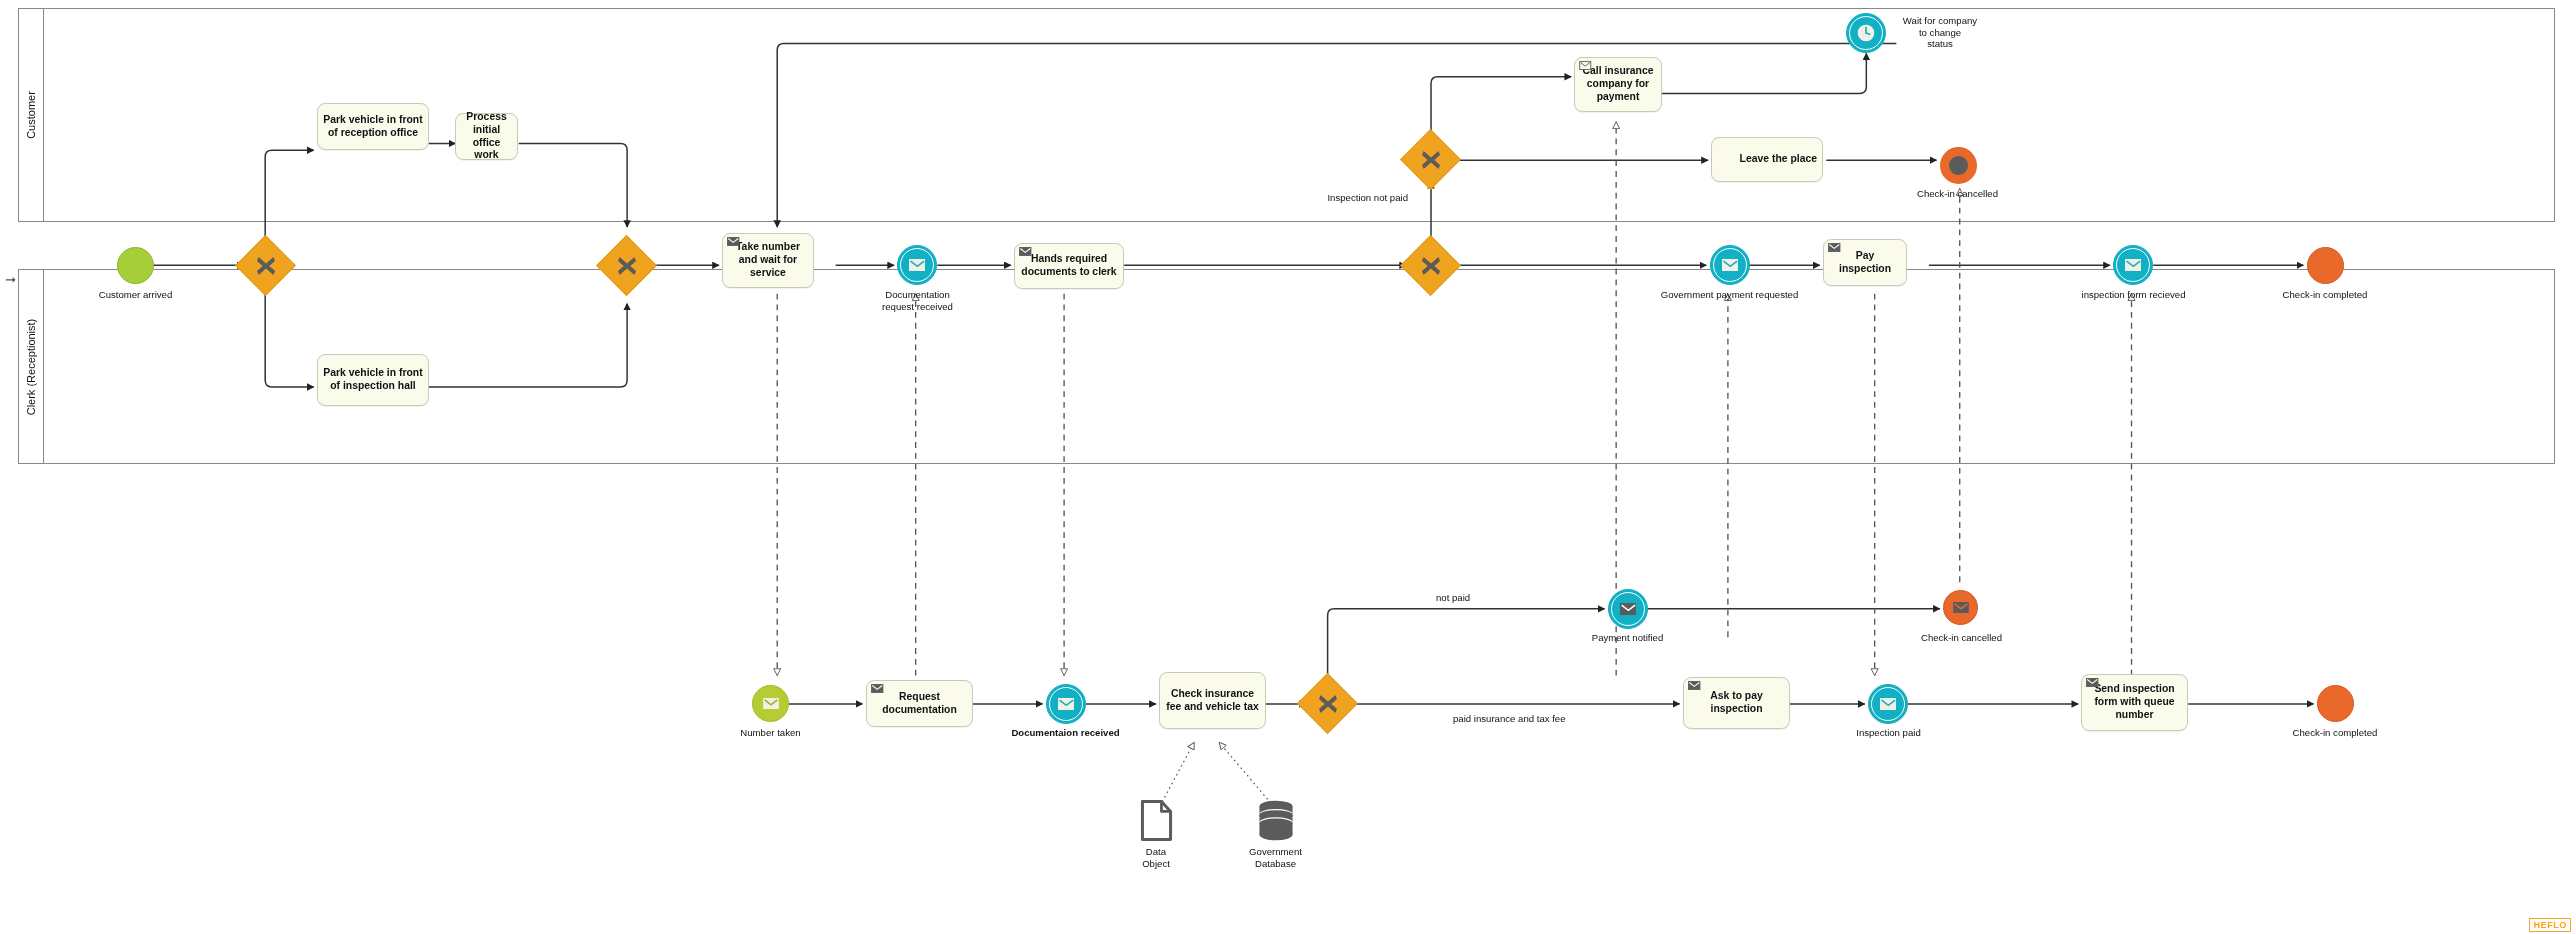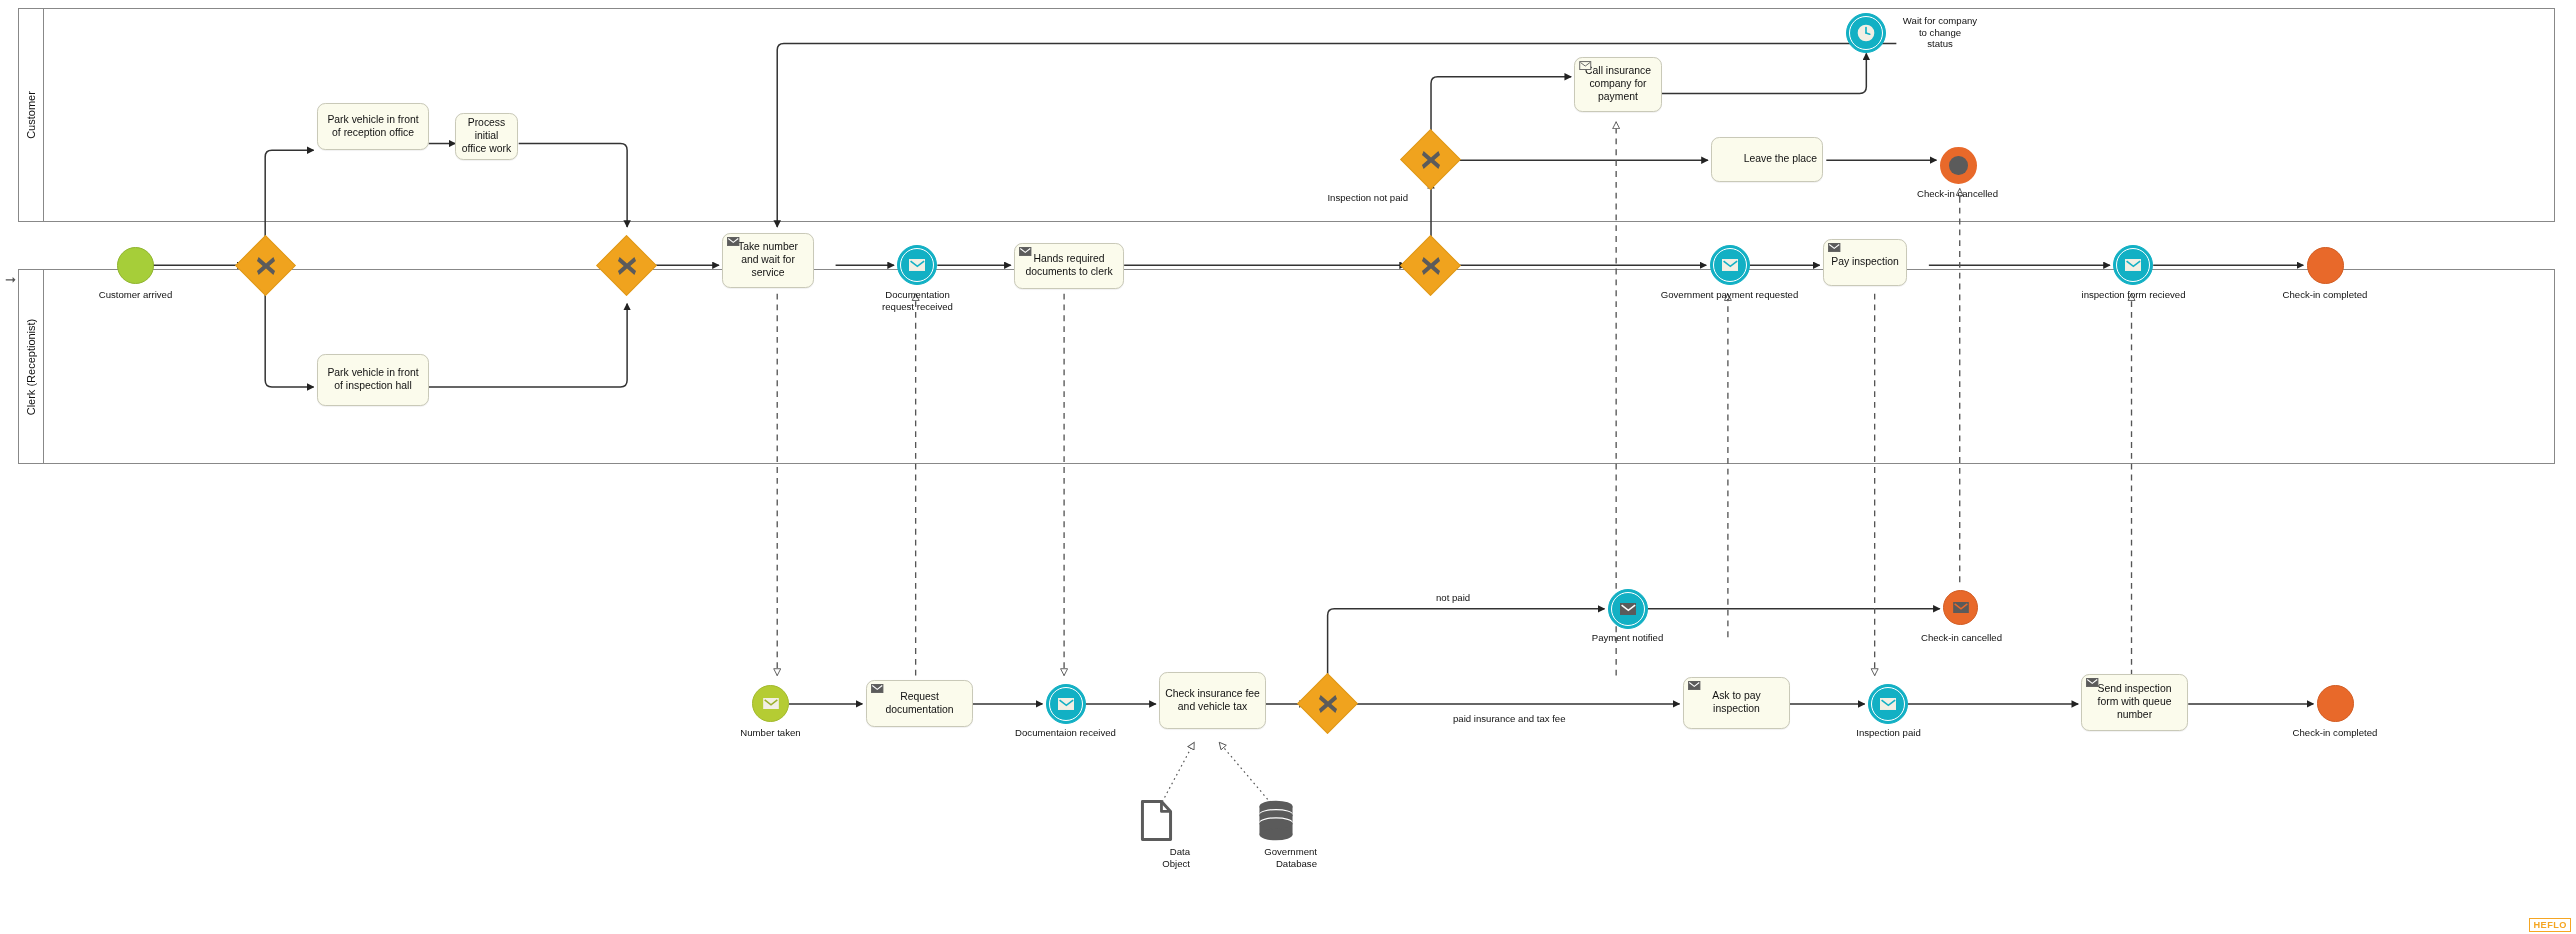--- a/index.html
+++ b/index.html
@@ -60,21 +60,21 @@
     display: flex;
     align-items: center;
     justify-content: center;
     text-align: center;
     font-size: 10.4px;
     line-height: 1.22;
     color: #111111;
     padding: 1.7px 5px;
     box-shadow: 0 0.8px 0.8px rgba(0,0,0,0.06);
   }
-  .task .txt { display: block; width: 100%; }
+  .task .txt { display: block; width: 100%; font-weight: bold; }
   .task-msg-icon {
     position: absolute;
     left: 4.2px;
     top: 3.3px;
     width: 12.5px;
     height: 9.2px;
   }
 
   
   .event {
@@ -170,21 +170,21 @@
     font-size: 9.6px;
     color: #111111;
     white-space: nowrap;
     text-align: right;
   }
 
   
   .artifact { position: absolute; }
   .artifact-label {
     position: absolute;
-    text-align: right;
+    text-align: center;
     font-size: 9.6px;
     line-height: 1.22;
     color: #111111;
     white-space: pre-line;
   }
 
   
   .flows {
     position: absolute;
     left: 0; top: 0;
@@ -485,21 +485,21 @@
   </div>
 
   <div class="event ev-inter-msg" style="left:1046px; top:684px; width:40px; height:40px;">
     <div class="inner">
       <svg width="16.7" height="12.5" viewBox="0 0 16 12">
         <rect x="0.6" y="0.6" width="14.8" height="10.8" fill="#f2efe4" stroke="#f2efe4" stroke-width="1.2"></rect>
         <path d="M1.5,2 L8,7 L14.5,2" fill="none" stroke="#12b0c4" stroke-width="1.6"></path>
       </svg>
     </div>
   </div>
-  <div class="ev-label" style="left:994px; top:727px; width:143px;">Documentaion received</div>
+  <div class="ev-label" style="left:994px; top:727px; width:143px;font-weight:bold;">Documentaion received</div>
 
   <div class="task" style="left:1159px; top:672px; width:107px; height:57px;">
     <span class="txt">Check insurance fee and vehicle tax</span>
   </div>
 
   <div class="artifact" style="left:1139px; top:799px; width:35px; height:43px;">
     <svg width="35" height="43" viewBox="0 0 42 52">
       <path d="M4,3 L27,3 L38,15 L38,49 L4,49 Z" fill="#ffffff" stroke="#5b5b5b" stroke-width="3.6" stroke-linejoin="round"></path>
       <path d="M27,3 L27,15 L38,15" fill="none" stroke="#5b5b5b" stroke-width="3.4" stroke-linejoin="round"></path>
     </svg>

